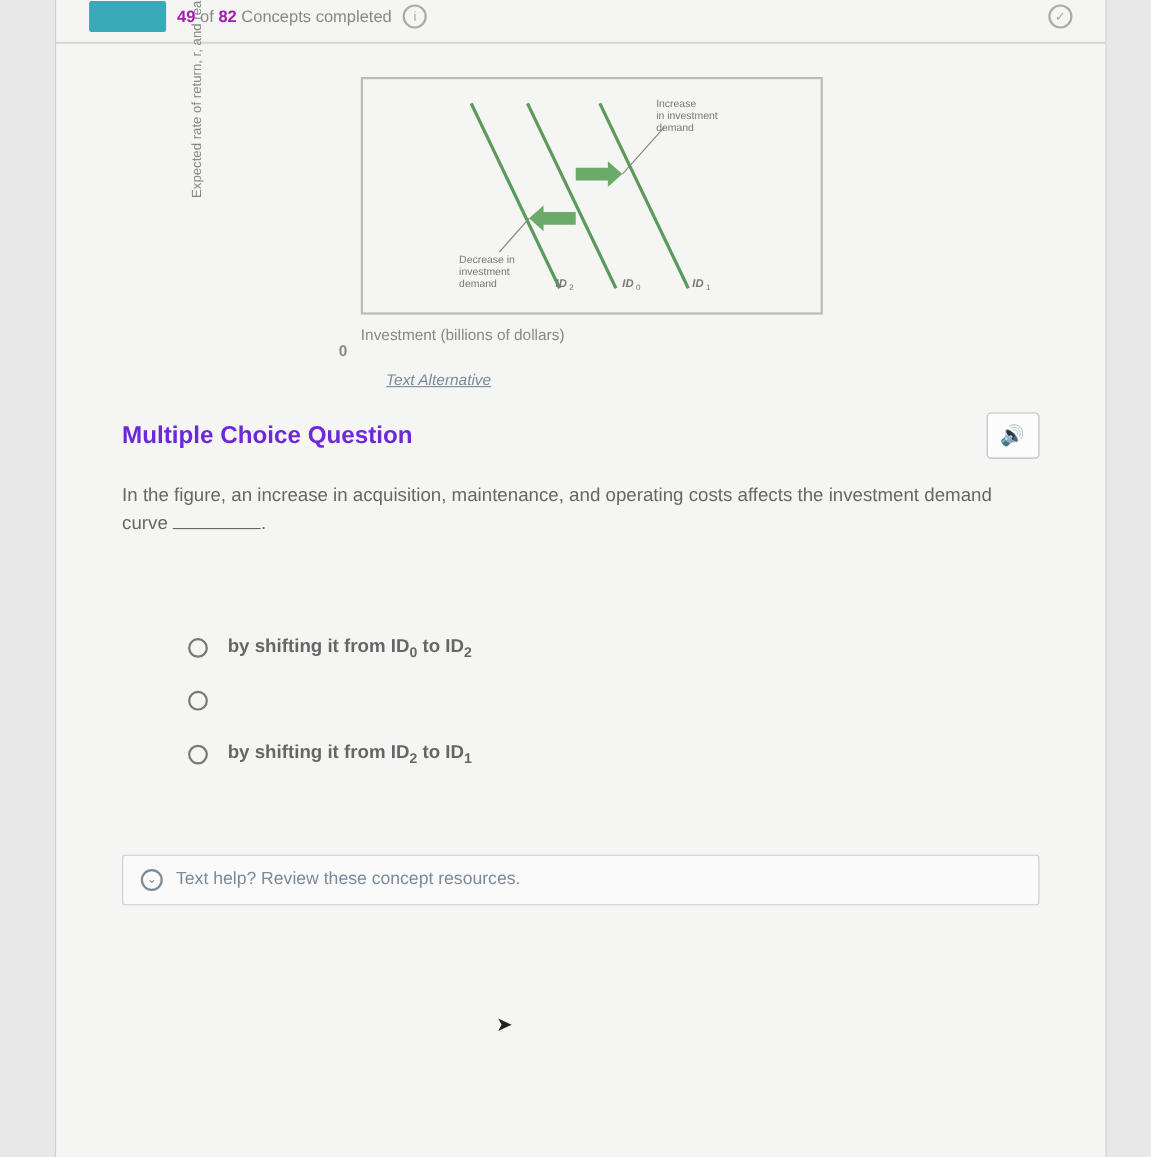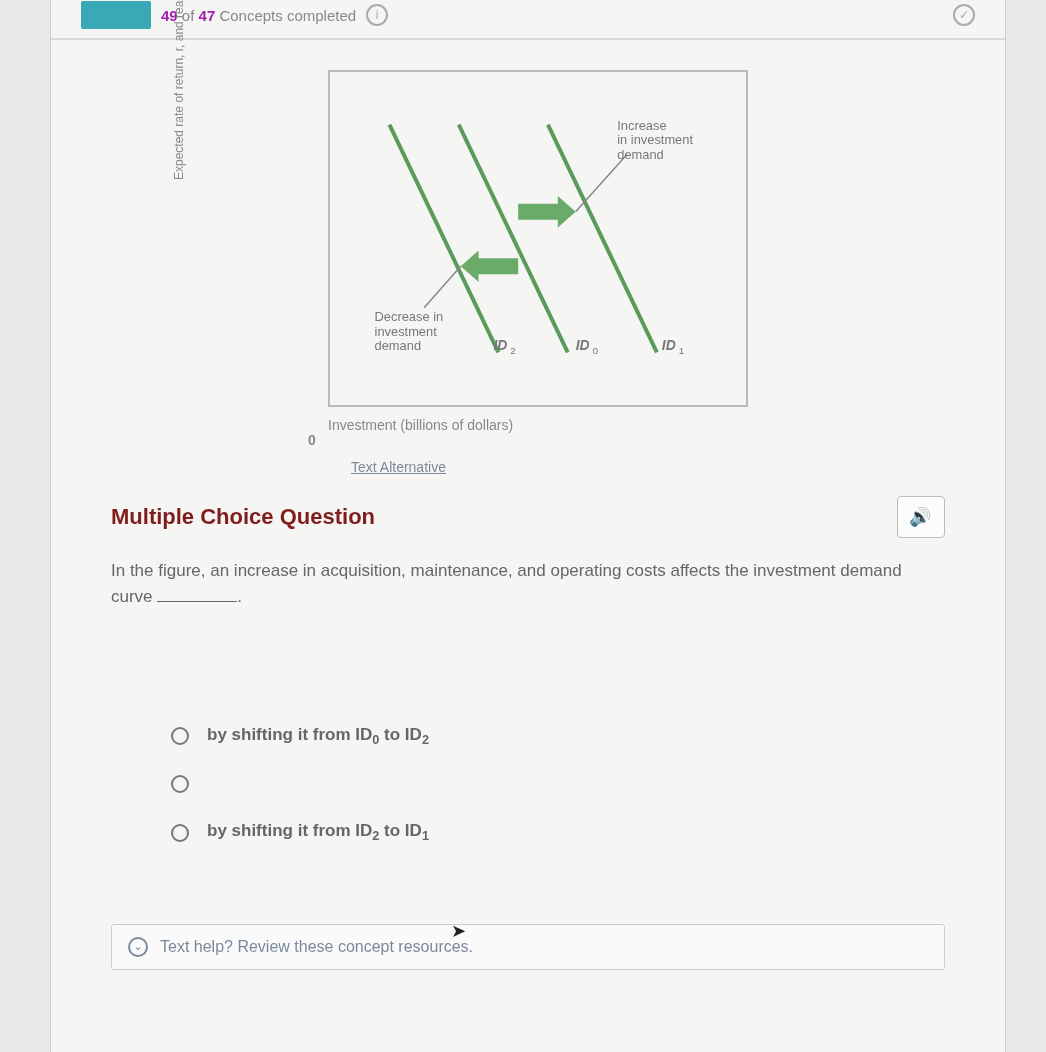--- a/index.html
+++ b/index.html
@@ -72,21 +72,21 @@
     color: #888;
     line-height: 1.1;
     white-space: nowrap;
     text-align: center;
     width: 200px;
     margin-left: -100px;
   }
   .graph-box {
     border: 2px solid #bbb;
     width: 420px;
-    height: 337px;
+    height: 216px;
     margin-left: 40px;
     position: relative;
     overflow: hidden;
   }
   .graph-box svg { width: 100%; height: 100%; }
   .axis-label-x {
     font-size: 14px;
     color: #888;
     text-align: left;
     margin-left: 40px;
@@ -102,53 +102,54 @@
   }
   .text-alt {
     text-align: left;
     margin-left: 300px;
     padding: 5px 0 20px 0;
   }
   .text-alt a {
     color: #7a8a9a;
     font-size: 14px;
     text-decoration: underline;
+    font-style: italic;
   }
   .content {
     padding: 0 60px;
   }
   .q-header {
     display: flex;
     align-items: center;
     justify-content: space-between;
     margin-bottom: 20px;
   }
   .q-type {
     font-size: 22px;
-    color: #7f1d1d;
+    color: #6d28d9;
     font-weight: bold;
   }
   .audio-btn {
     width: 48px;
     height: 42px;
     border: 1px solid #bbb;
     border-radius: 4px;
     background: #fcfcfc;
     display: flex;
     align-items: center;
     justify-content: center;
     cursor: pointer;
     color: #888;
     font-size: 18px;
   }
   .q-stem {
     font-size: 17px;
     color: #666;
     line-height: 1.5;
-    margin-bottom: 116px;
+    margin-bottom: 90px;
   }
   .blank {
     display: inline-block;
     border-bottom: 1px solid #666;
     width: 80px;
     vertical-align: baseline;
   }
   .options {
     padding-left: 60px;
   }
@@ -206,21 +207,21 @@
 </head>
 <body>
 
 <div class="page">
 
   <div class="progress-row">
     <div class="progress-badge"></div>
     <span class="progress-text">
       <b><span>49</span></b>
       of
-      <b><span>47</span></b>
+      <b><span>82</span></b>
       <span>Concepts completed</span>
     </span>
     <span class="info-icon">i</span>
     <span class="spacer"></span>
     <span class="check-icon">✓</span>
   </div>
 
   <div class="graph-wrap">
     <div class="graph-container">
       <div class="axis-label-y">Expected rate of return, r, and real interest rate, i (percents)</div>

